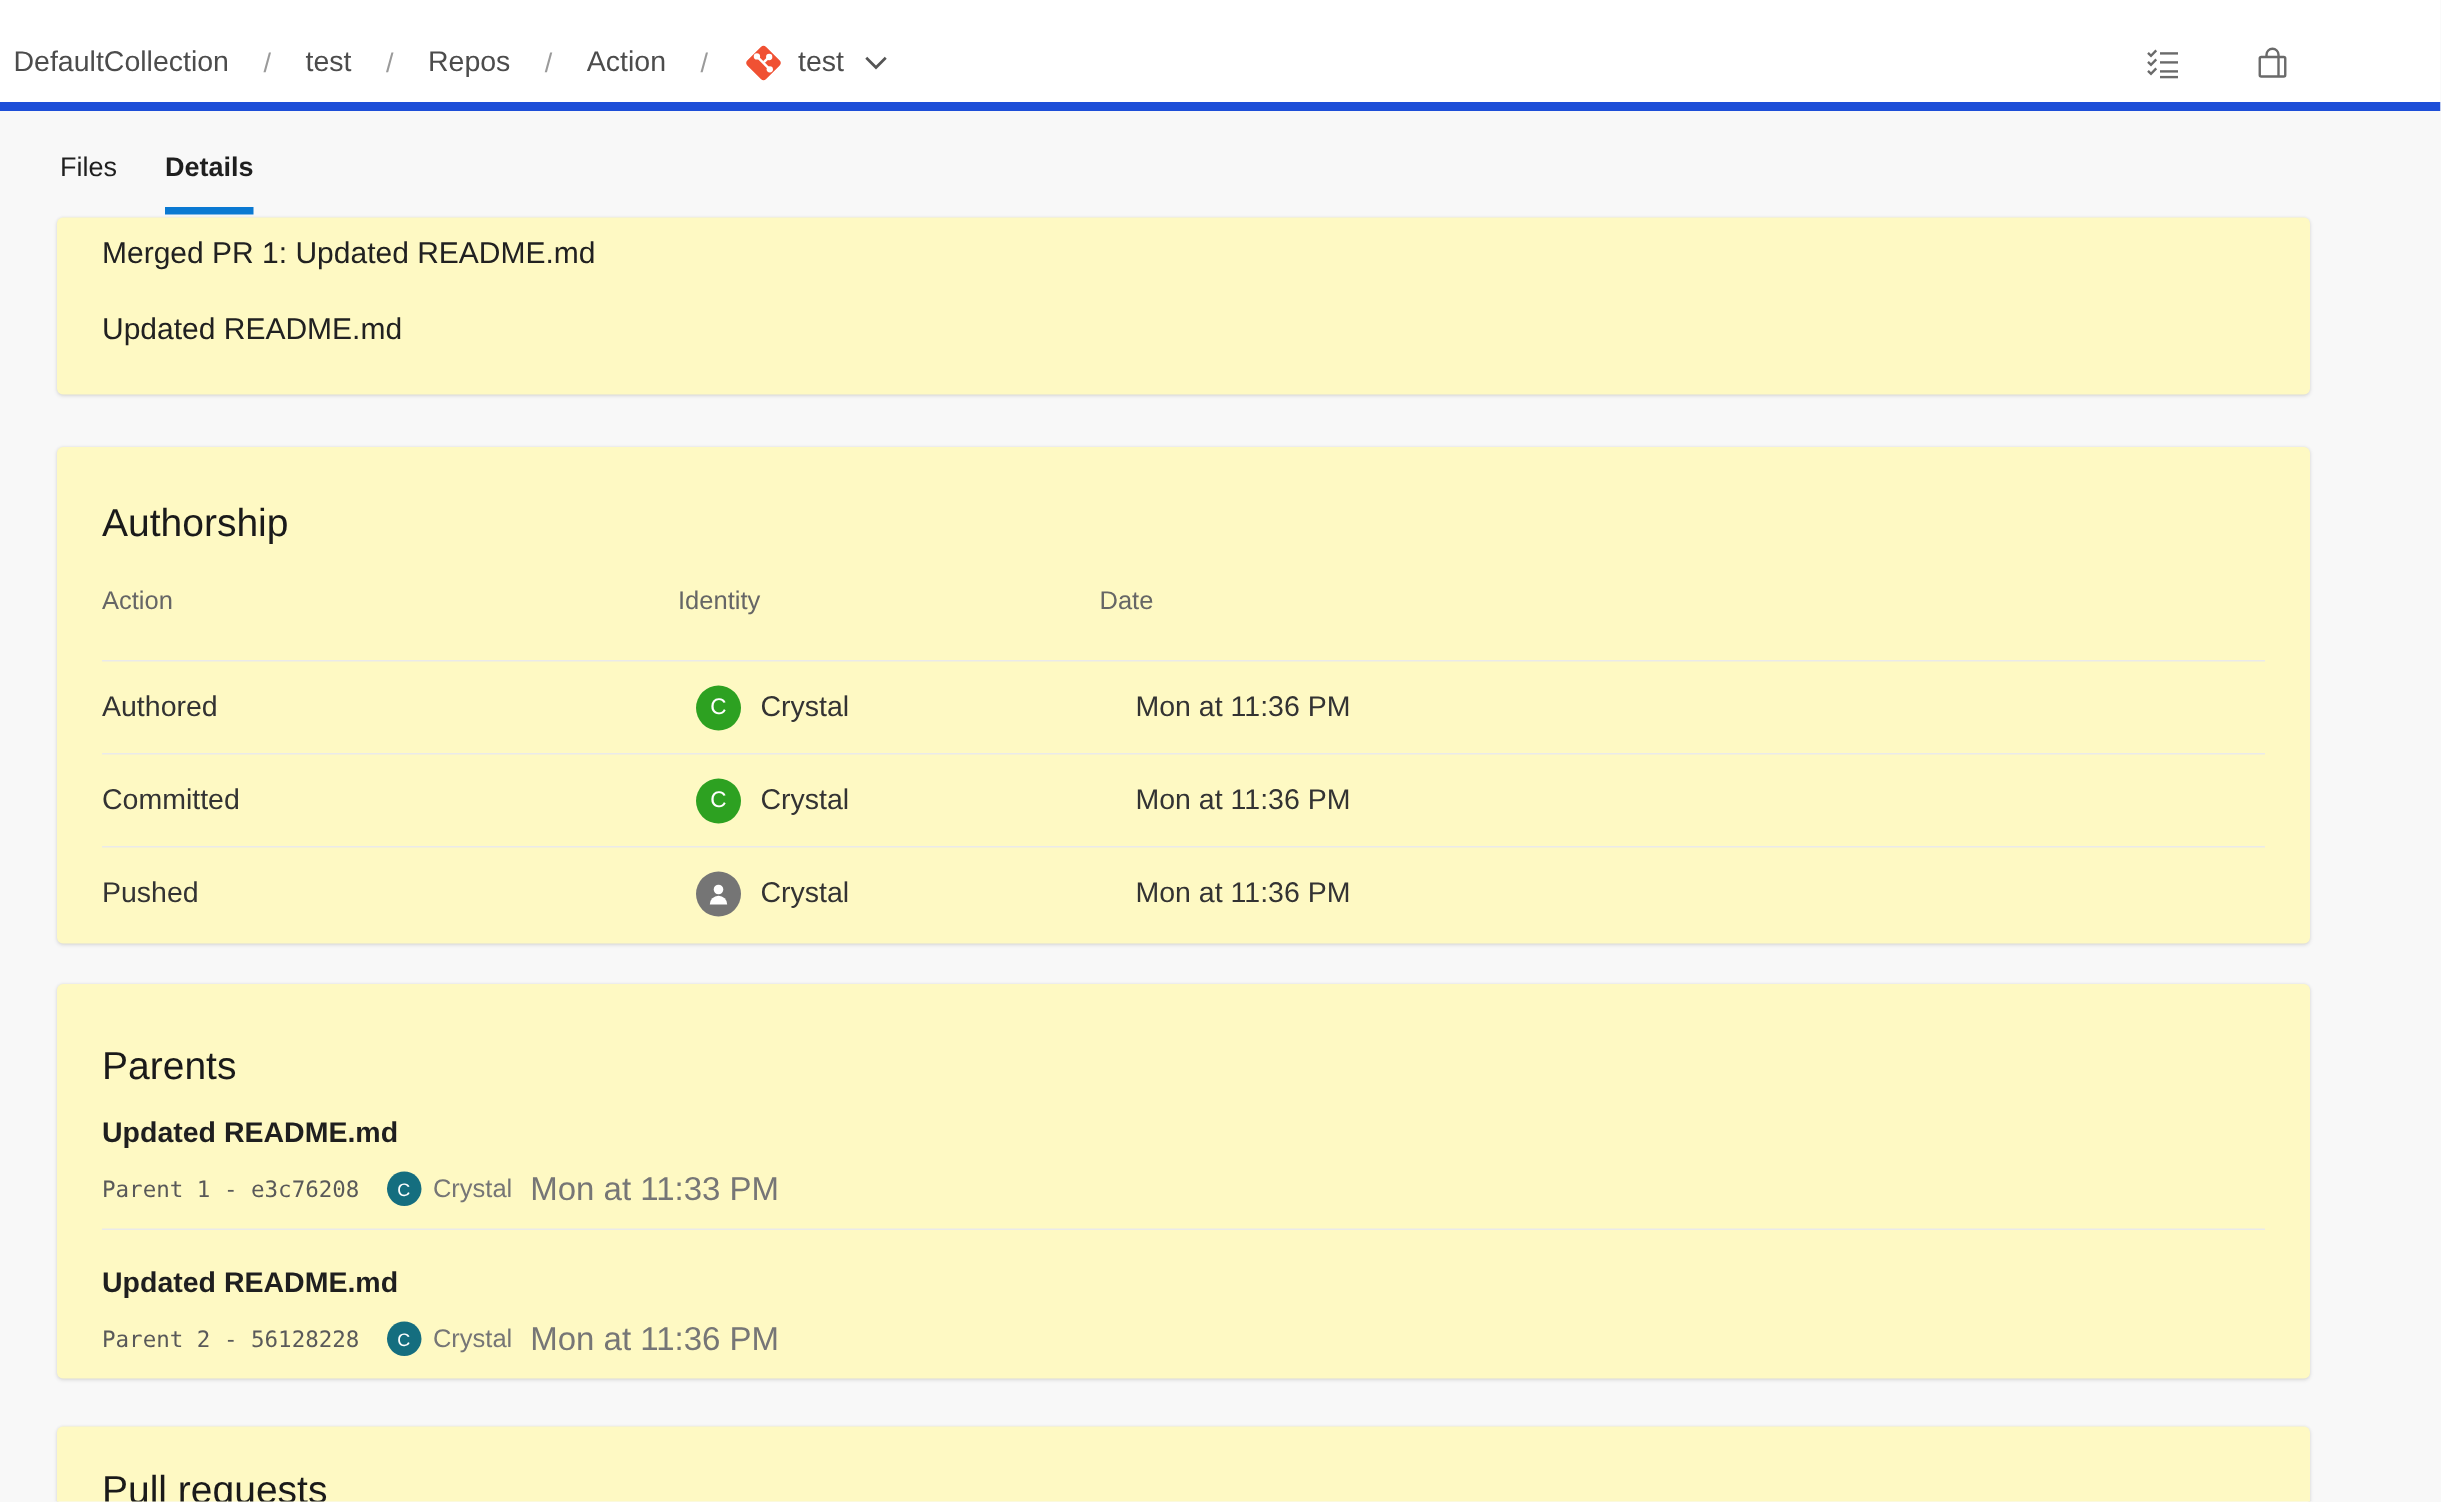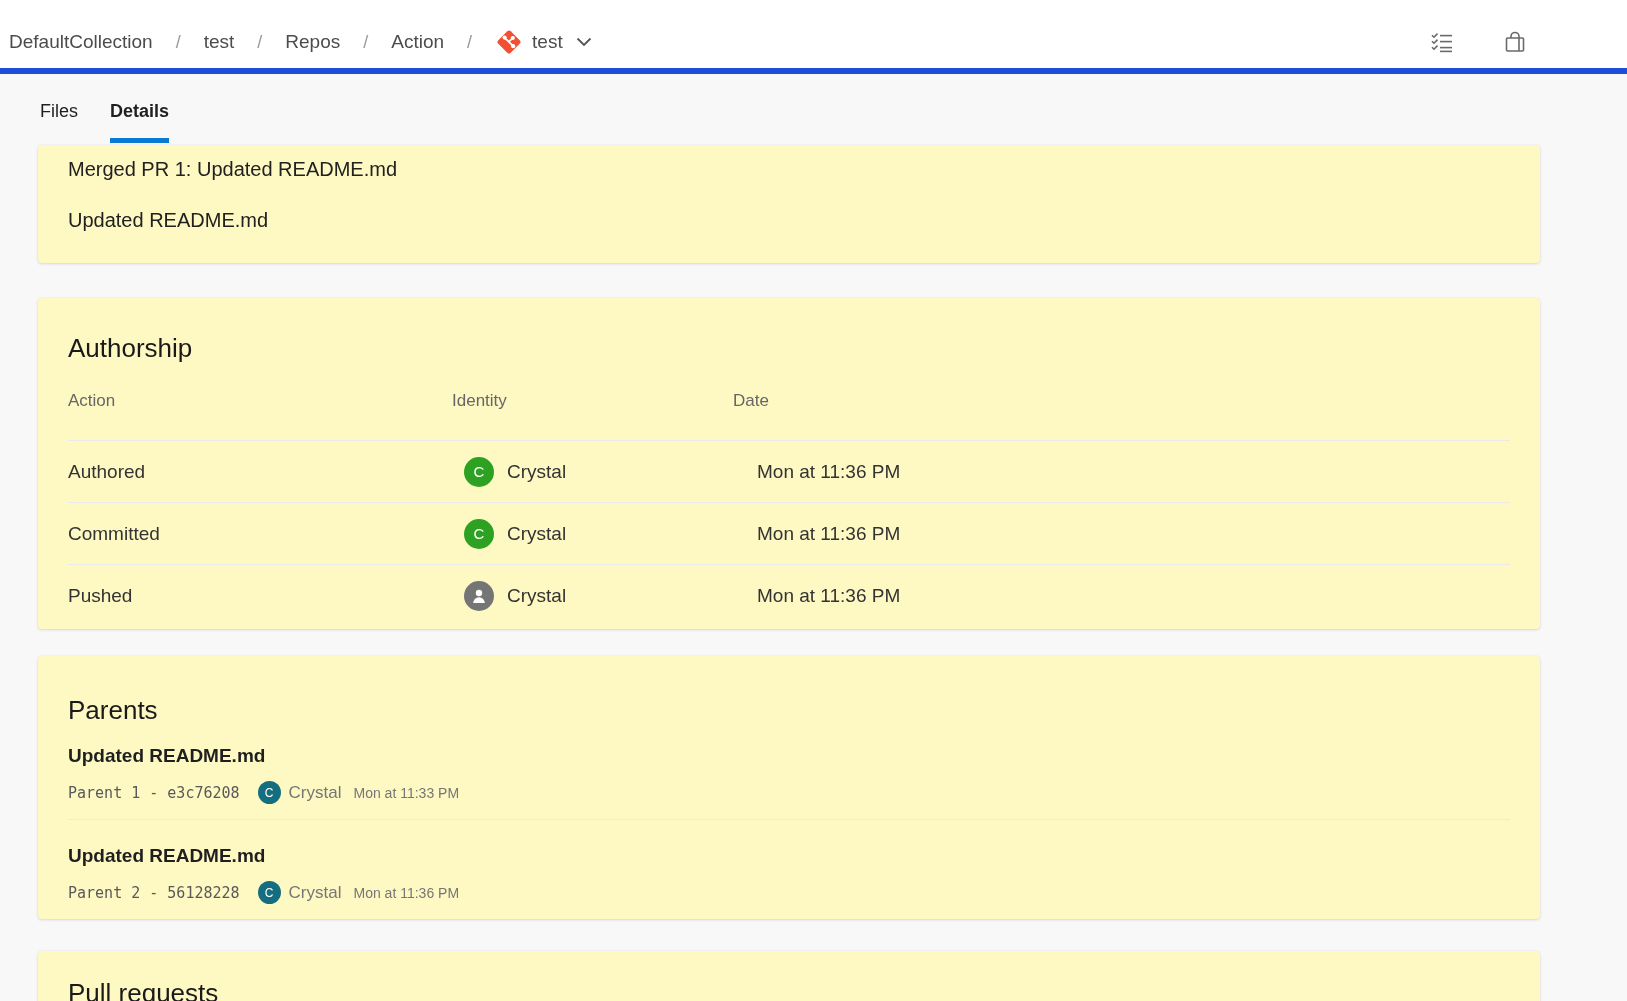--- a/index.html
+++ b/index.html
@@ -76,21 +76,21 @@
   .parent-item { padding:18px 0 15px; }
   .parent-item + .parent-item { border-top:1px solid #eaeaea; padding-top:25px; }
   .parent-title { font-size:19px; font-weight:bold; line-height:22px; color:#1f1f1f; cursor:pointer; }
   .parent-meta { display:flex; align-items:center; margin-top:14px; line-height:20px; }
   .parent-meta .mono {
     font-family:"DejaVu Sans Mono","Liberation Mono",monospace;
     font-size:15px; color:#595959;
   }
   .parent-meta .avatar { width:23px; height:23px; font-size:12px; margin:0 8px 0 18px; }
   .parent-meta .meta-name { color:#767676; font-size:17px; }
-  .parent-meta .meta-date { color:#767676; font-size:14px; margin-left:12px; }
+  .parent-meta .meta-date { color:#767676; font-size:22px; margin-left:12px; }
 
   
   .card.pullrequests { margin-top:32px; padding:0 30px; height:160px; }
   .card.pullrequests h2 { padding-top:25px; }
 
   svg { display:block; }
 </style>
 </head>
 <body>
 

